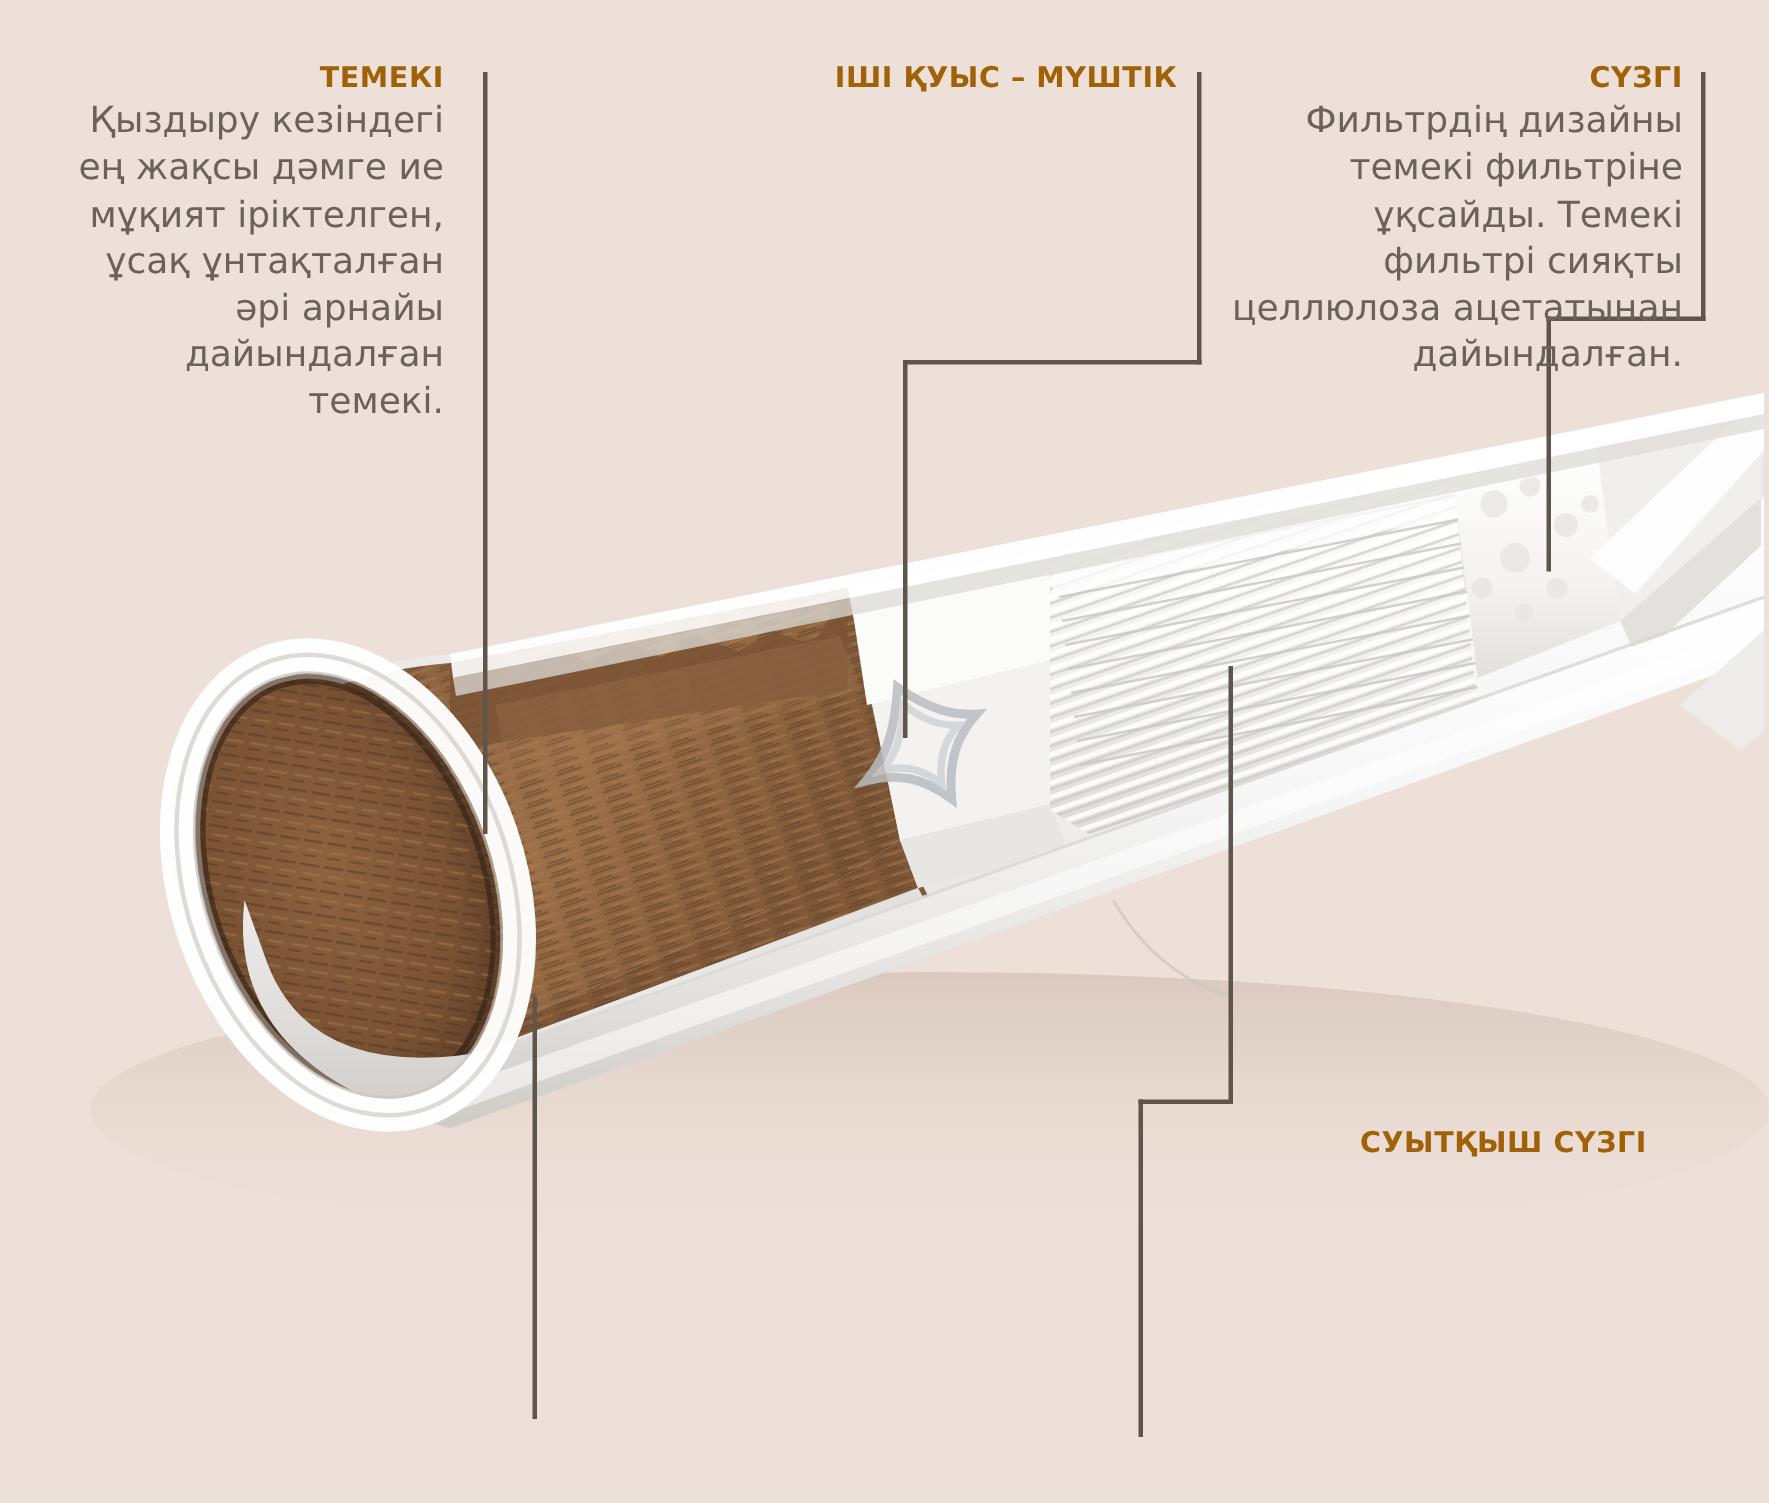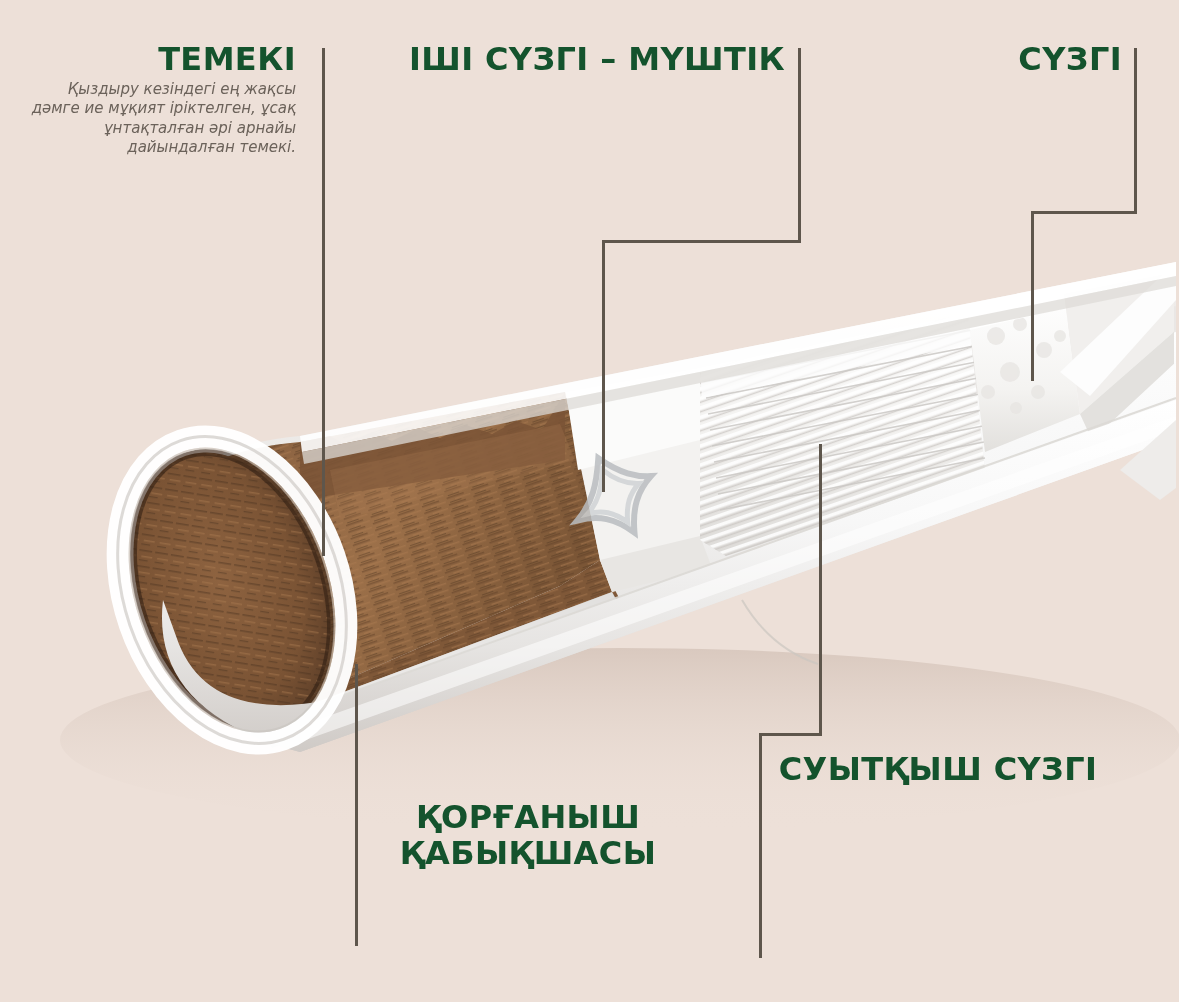--- a/index.html
+++ b/index.html
@@ -12,35 +12,34 @@
   }
   .stage{position:absolute;left:0;top:0;width:1179px;height:1002px;}
 
   
   .graphic{position:absolute;left:0;top:0;width:1179px;height:1002px;}
 
   
   .callout{position:absolute;}
   .callout h2{
     margin:0 0 2px 0;
-    font-size:32px;
+    font-size:19px;
     font-weight:bold;
     letter-spacing:.4px;
-    color:#14532d;
+    color:#a16207;
     line-height:1.12;
   }
   .callout p{
     margin:0;
-    font-size:15px;
+    font-size:24px;
     line-height:1.3;
     color:#6b625a;
-    font-style:italic;
   }
   .ta-right{text-align:right;}
-  .ta-left{text-align:center;}
+  .ta-left{text-align:right;}
 
   #callout-tobacco{left:28px;top:42px;width:268px;}
   #callout-hollow{left:370px;top:42px;width:415px;}
   #callout-filter{left:812px;top:42px;width:310px;text-align:right;}
   #callout-wrapper{left:378px;top:800px;width:300px;}
   #callout-cooling{left:778px;top:752px;width:320px;}
 
   
   .leader{position:absolute;background:#5e564c;}
   .lv{width:2.5px;}
@@ -266,28 +265,28 @@
   <div class="leader lv" style="left:819px;top:444px;height:291px;"></div>
   <div class="leader lh" style="left:759px;top:733px;width:63px;"></div>
   <div class="leader lv" style="left:759px;top:733px;height:225px;"></div>
 
   <div class="callout ta-right" id="callout-tobacco">
     <h2>ТЕМЕКІ</h2>
     <p>Қыздыру кезіндегі ең жақсы дәмге ие мұқият іріктелген, ұсақ ұнтақталған әрі арнайы дайындалған темекі.</p>
   </div>
 
   <div class="callout ta-right" id="callout-hollow">
-    <h2>ІШІ СҮЗГІ – МҮШТІК</h2>
+    <h2>ІШІ ҚУЫС – МҮШТІК</h2>
   </div>
 
   <div class="callout ta-right" id="callout-filter">
     <h2>СҮЗГІ</h2>
+    <p>Фильтрдің дизайны темекі фильтріне ұқсайды. Темекі фильтрі сияқты целлюлоза ацетатынан дайындалған.</p>
   </div>
 
   <div class="callout ta-left" id="callout-wrapper">
-    <h2>ҚОРҒАНЫШ ҚАБЫҚШАСЫ</h2>
   </div>
 
   <div class="callout ta-left" id="callout-cooling">
     <h2>СУЫТҚЫШ СҮЗГІ</h2>
   </div>
 
 </div>
 
 </body></html>

